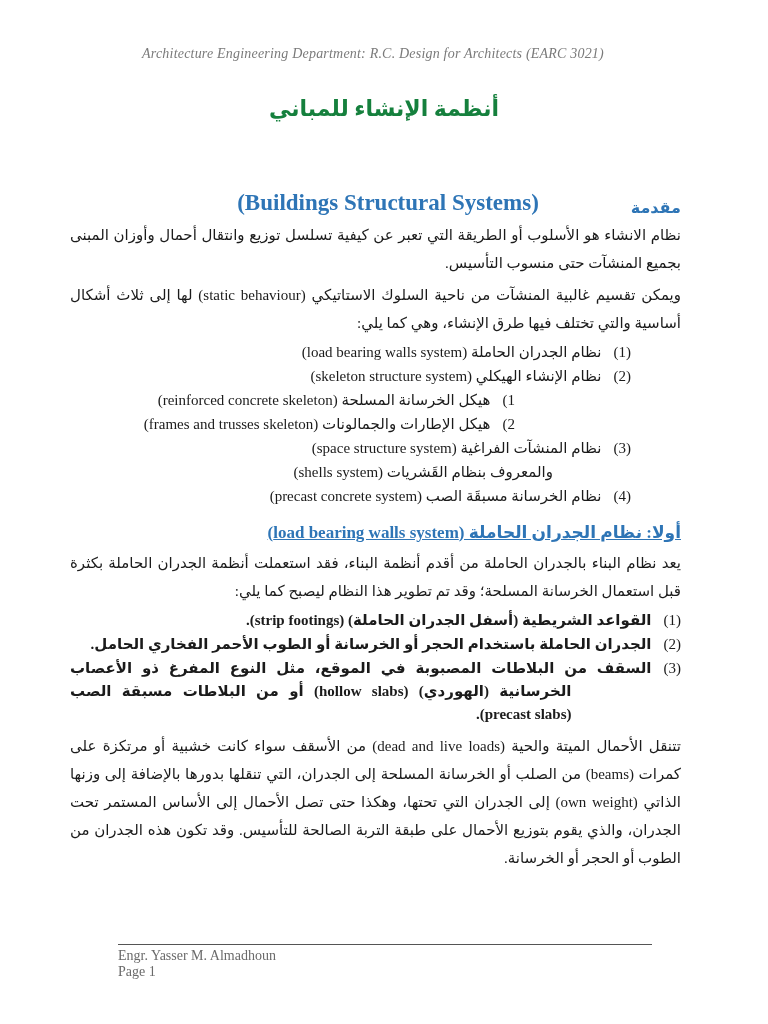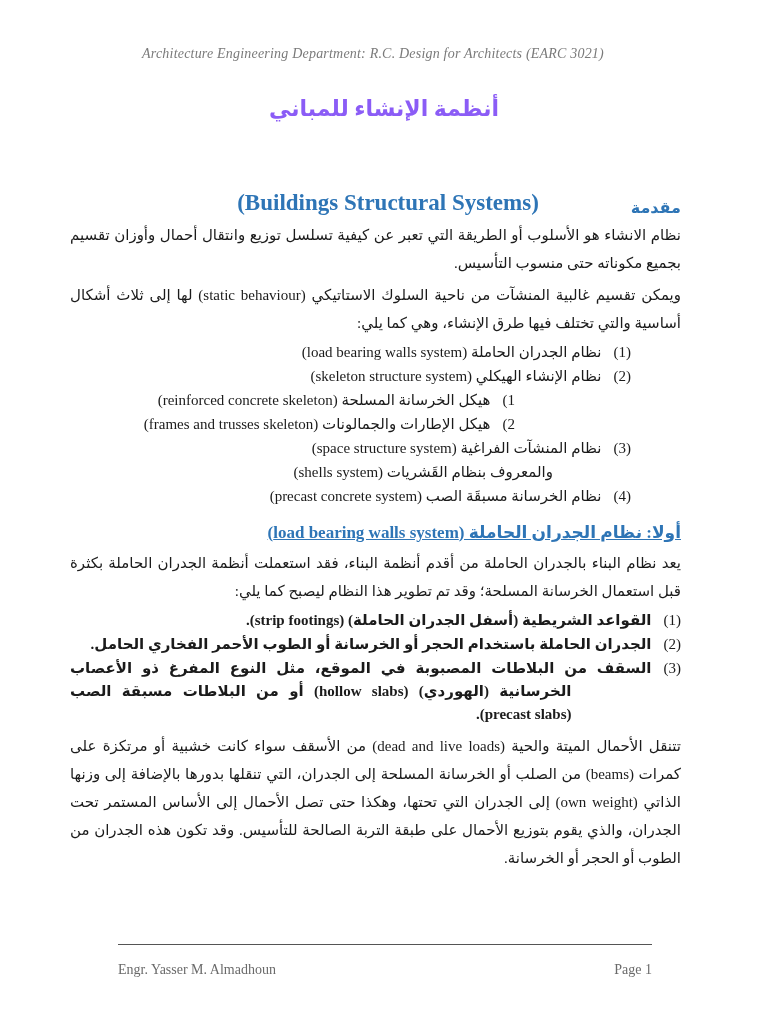--- a/index.html
+++ b/index.html
@@ -29,21 +29,21 @@
   .title-ar {
     position: absolute;
     top: 96px;
     left: 0;
     width: 100%;
     text-align: center;
     direction: rtl;
     font-family: "Liberation Serif", "DejaVu Sans", serif;
     font-size: 22px;
     font-weight: 700;
-    color: #8b5cf6;
+    color: #15803d;
   }
   .title-en {
     position: absolute;
     top: 144px;
     left: 4px;
     width: 100%;
     text-align: center;
     direction: ltr;
     font-size: 23px;
     font-weight: 700;
@@ -105,42 +105,43 @@
     text-indent: -80px;
     font-weight: bold;
   }
   
   .doc-footer {
     position: absolute;
     top: 944px;
     left: 118px;
     width: 534px;
     border-top: 1.5px solid #555555;
-    padding-top: 17px;
+    padding-top: 3px;
     display: flex;
     justify-content: space-between;
     font-size: 14px;
     color: #6a6a6a;
+    flex-direction: column;
   }
 </style>
 </head>
 <body>
 
 <div class="page">
 
   <div class="doc-header">Architecture Engineering Department: R.C. Design for Architects (EARC 3021)</div>
 
   <div class="title-ar">أنظمة الإنشاء للمباني</div>
   <div class="title-en">(Buildings Structural Systems)</div>
 
   <div class="content">
 
     <div class="h-blue">مقدمة</div>
 
-    <p class="para">نظام الانشاء هو الأسلوب أو الطريقة التي تعبر عن كيفية تسلسل توزيع وانتقال أحمال وأوزان تقسيم بجميع مكوناته حتى منسوب التأسيس.</p>
+    <p class="para">نظام الانشاء هو الأسلوب أو الطريقة التي تعبر عن كيفية تسلسل توزيع وانتقال أحمال وأوزان المبنى بجميع المنشآت حتى منسوب التأسيس.</p>
     <p class="para">ويمكن تقسيم غالبية المنشآت من ناحية السلوك الاستاتيكي (static behaviour) لها إلى ثلاث أشكال أساسية والتي تختلف فيها طرق الإنشاء، وهي كما يلي:</p>
 
     <div class="rlist">
       <div class="li lvl1">
         <span class="marker">(1)</span>
         <span class="li-text">نظام الجدران الحاملة (load bearing walls system)</span>
       </div>
       <div class="li lvl1">
         <span class="marker">(2)</span>
         <span class="li-text">نظام الإنشاء الهيكلي (skeleton structure system)</span>

